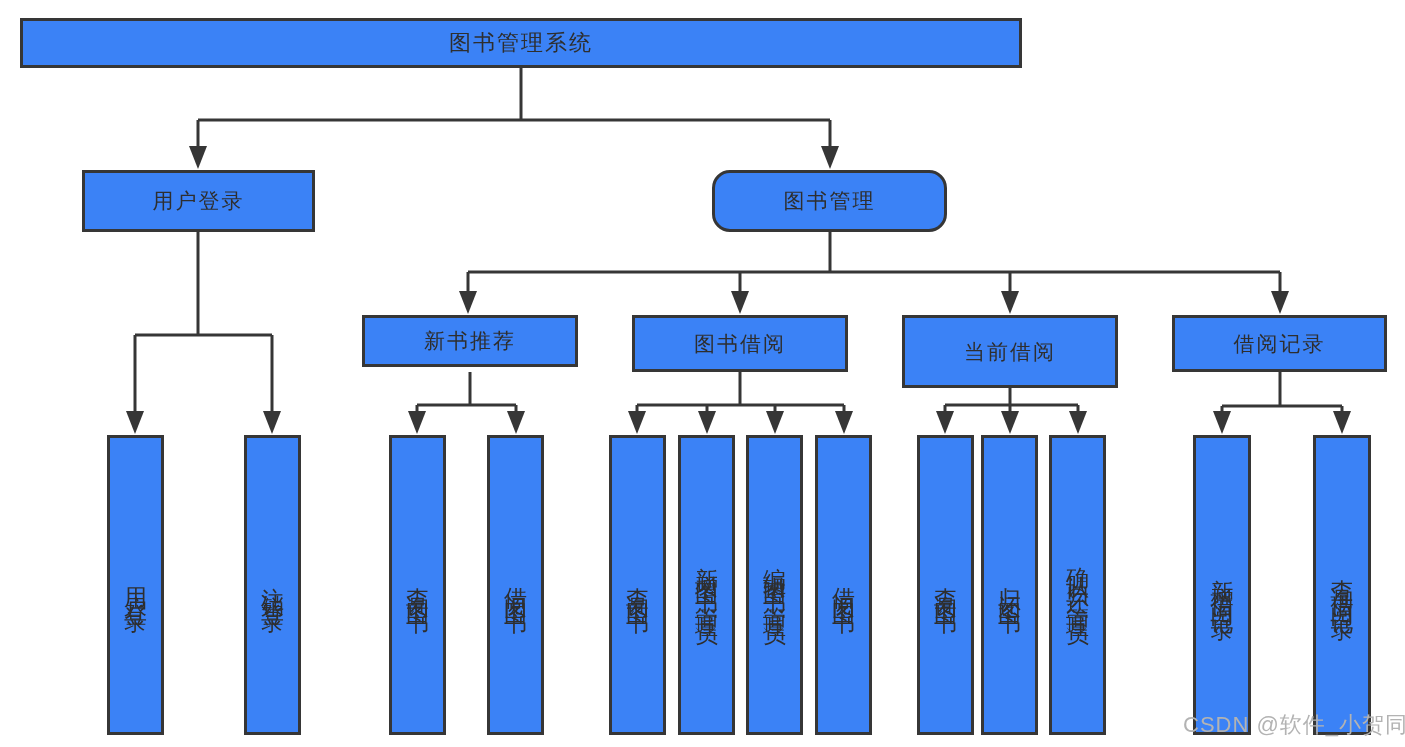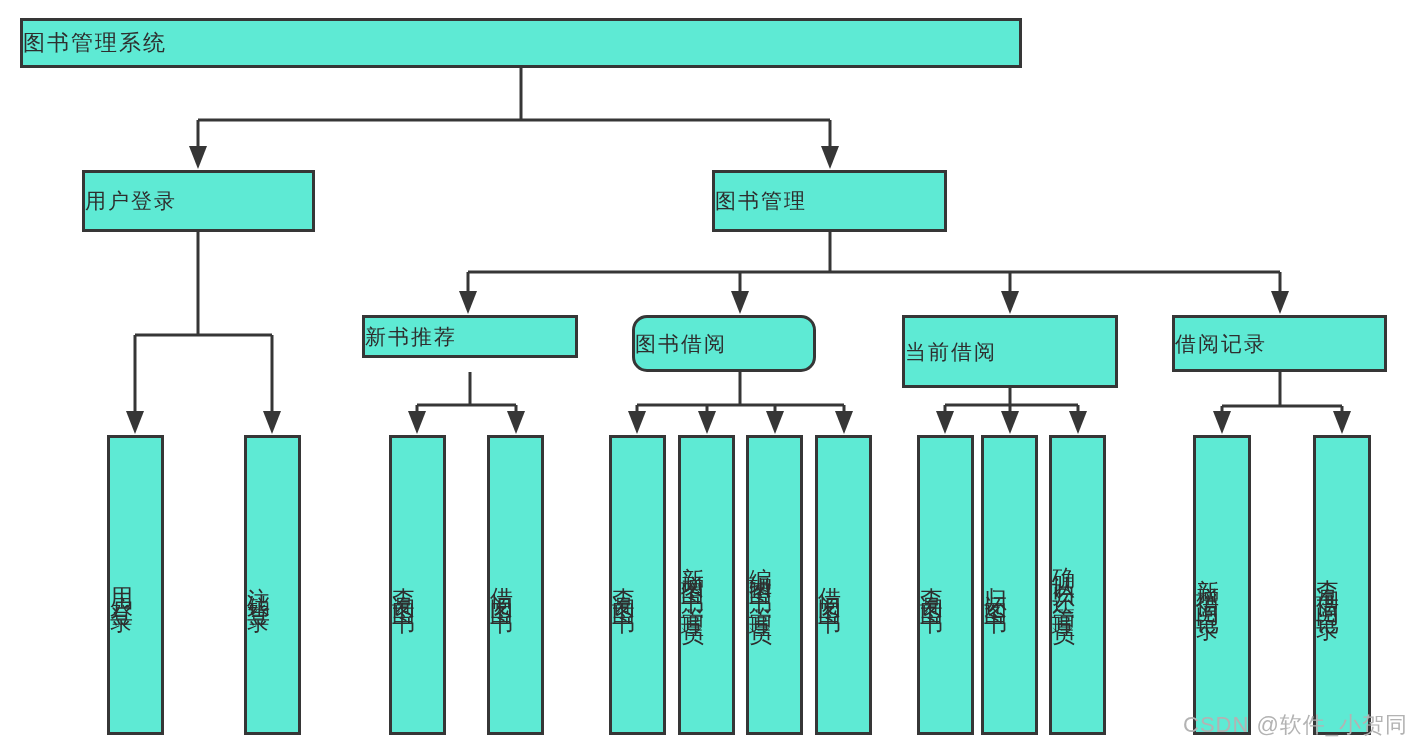--- a/index.html
+++ b/index.html
@@ -15,24 +15,24 @@
   svg.wires {
     position: absolute;
     left: 0; top: 0;
     width: 1405px; height: 747px;
     z-index: 0;
   }
   .node {
     position: absolute;
     box-sizing: border-box;
     border: 3px solid #363636;
-    background: #5eead4;
+    background: #3b82f6;
     display: flex;
     align-items: center;
-    justify-content: flex-start;
+    justify-content: center;
     z-index: 1;
   }
   .node .lbl {
     font-size: 21px;
     letter-spacing: 2px;
     color: #2e2e2e;
     white-space: nowrap;
   }
   .node-root .lbl { font-size: 22px; }
   .vnode .lbl {
@@ -125,28 +125,28 @@
     </g>
   </svg>
 
   <div class="node node-root" style="left:20px; top:18px; width:1002px; height:50px;">
     <span class="lbl">图书管理系统</span>
   </div>
 
   <div class="node" style="left:82px; top:170px; width:233px; height:62px;">
     <span class="lbl">用户登录</span>
   </div>
-  <div class="node" style="left:712px; top:170px; width:235px; height:62px;">
+  <div class="node" style="left:712px; top:170px; width:235px; height:62px;border-radius:18px;">
     <span class="lbl">图书管理</span>
   </div>
 
-  <div class="node" style="left:362px; top:315px; width:216px; height:43px;">
+  <div class="node" style="left:362px; top:315px; width:216px; height:52px;">
     <span class="lbl">新书推荐</span>
   </div>
-  <div class="node" style="left:632px; top:315px; width:184px; height:57px;border-radius:15px;">
+  <div class="node" style="left:632px; top:315px; width:216px; height:57px;">
     <span class="lbl">图书借阅</span>
   </div>
   <div class="node" style="left:902px; top:315px; width:216px; height:73px;">
     <span class="lbl">当前借阅</span>
   </div>
   <div class="node" style="left:1172px; top:315px; width:215px; height:57px;">
     <span class="lbl">借阅记录</span>
   </div>
 
   <div class="node vnode" style="left:107px; top:435px; width:57px; height:300px;">

